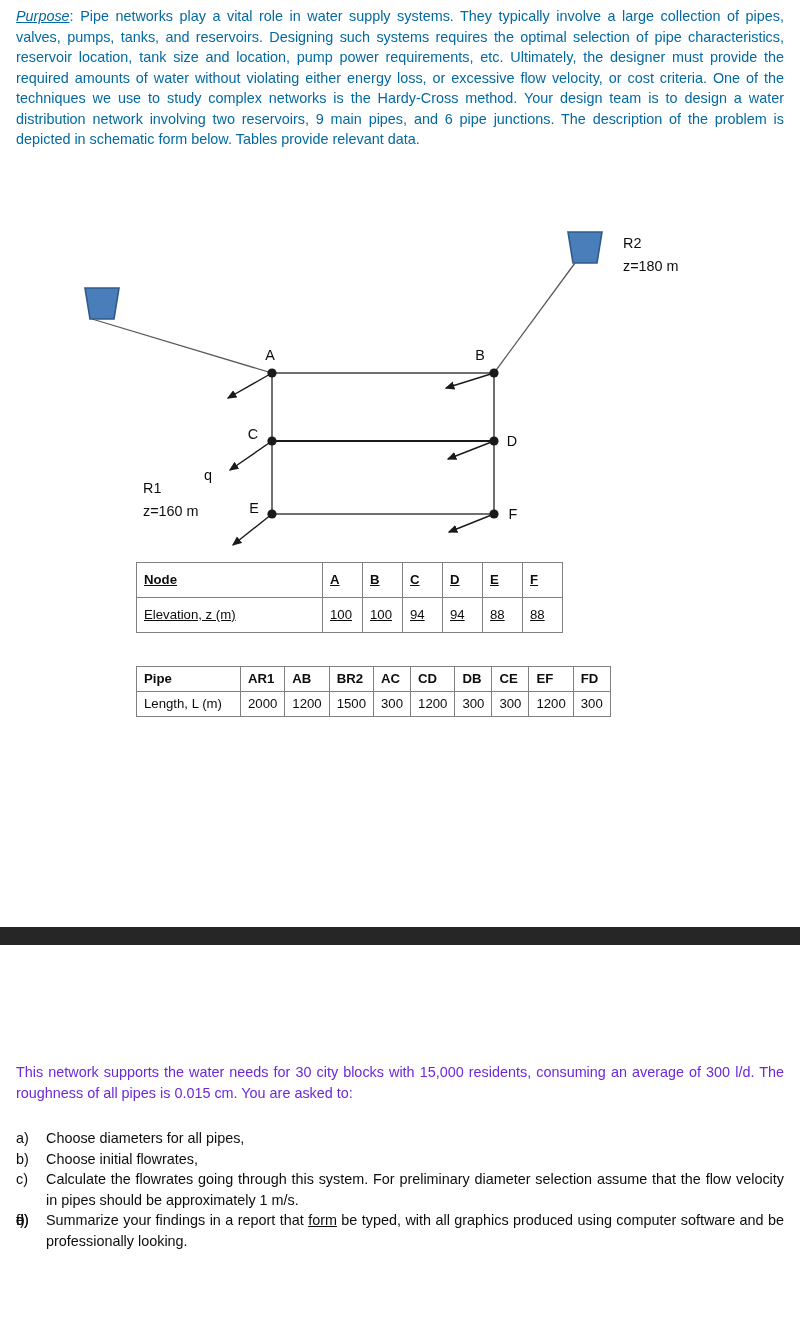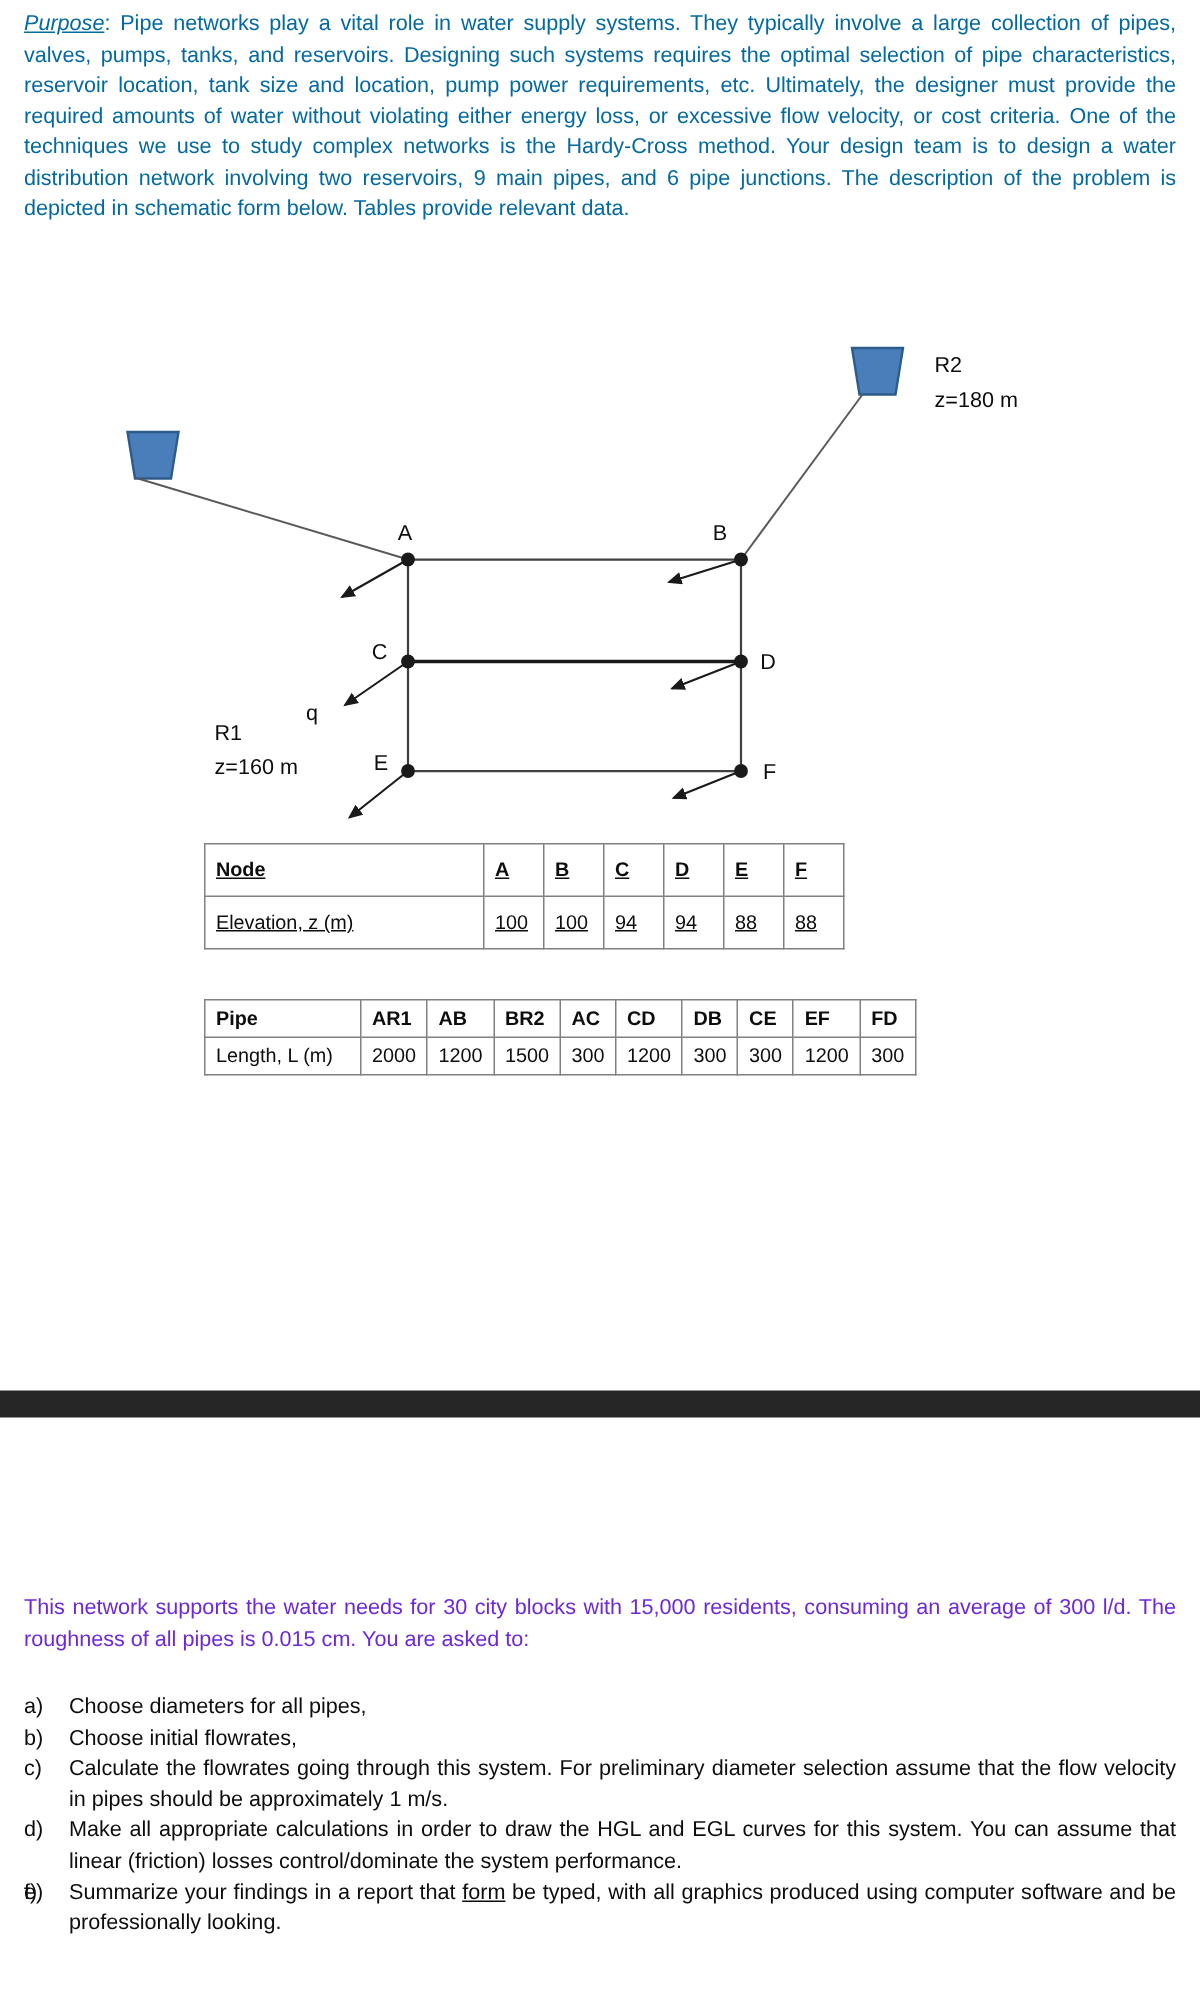--- a/index.html
+++ b/index.html
@@ -262,21 +262,21 @@
   <div class="task-item">
     <span class="marker">a)</span><span>Choose diameters for all pipes,</span>
   </div>
   <div class="task-item">
     <span class="marker">b)</span><span>Choose initial flowrates,</span>
   </div>
   <div class="task-item">
     <span class="marker">c)</span><span>Calculate the flowrates going through this system. For preliminary diameter selection assume that the flow velocity in pipes should be approximately 1 m/s.</span>
   </div>
   <div class="task-item">
-    <span class="marker">d)</span><span>Make all appropriate calculations in order to draw the HGL and EGL curves for this system. You can assume that linear (friction) losses control/dominate the system performance.</span>
+    <span class="marker">d)</span>
   </div>
   <div class="task-item">
     <span class="marker">e)</span>
   </div>
   <div class="task-item">
     <span class="marker">f)</span><span>Summarize your findings in a report that </span><u>form</u><span> be typed, with all graphics produced using computer software and be professionally looking.</span>
   </div>
 </div>
 
 </body></html>

